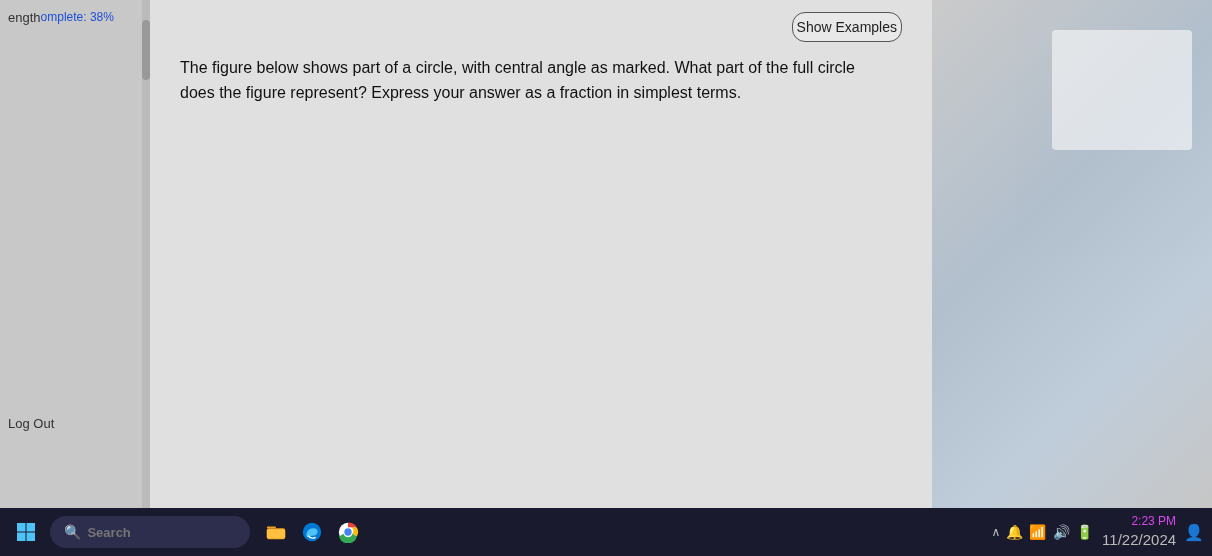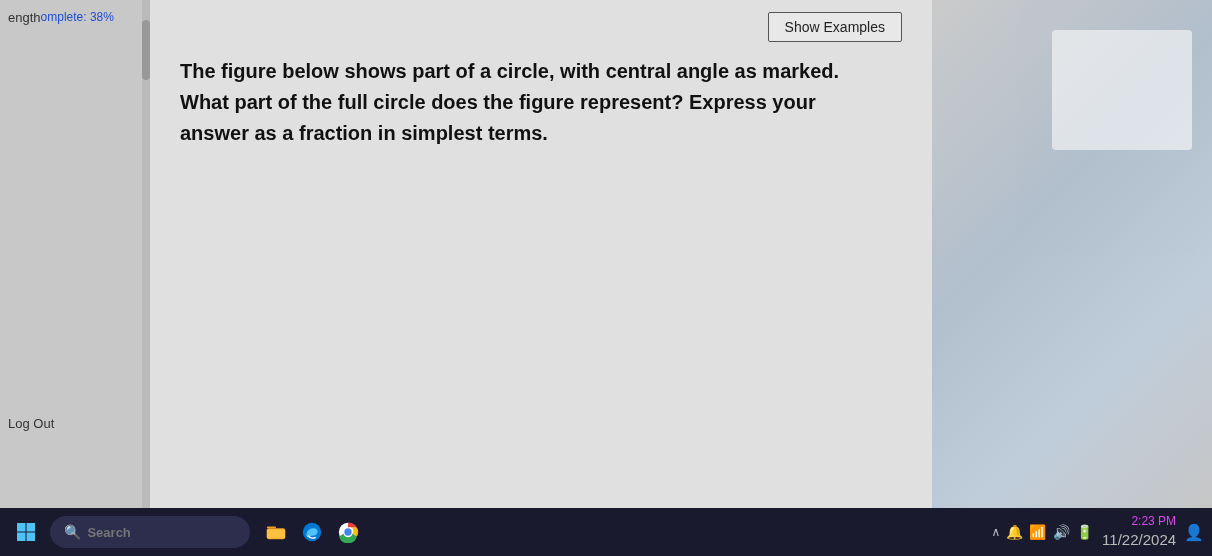--- a/index.html
+++ b/index.html
@@ -87,35 +87,34 @@
     
     .top-bar {
       display: flex;
       justify-content: flex-end;
       margin-bottom: 14px;
     }
 
     .show-examples-btn {
       border: 1.5px solid #555;
       background: #e8e8e8;
-      padding: 6px 16px;
+      padding: 6px 4px;
       font-size: 14px;
       cursor: pointer;
-      border-radius: 2px;
+      border-radius: 13px;
       color: #222;
     }
 
     
     .question-text {
-      font-size: 20px;
+      font-size: 16px;
       color: #111;
       line-height: 1.55;
       max-width: 680px;
       margin-bottom: 8px;
-      font-weight: bold;
     }
 
     
     .diagram-area {
       display: flex;
       justify-content: center;
       align-items: center;
       margin-top: 10px;
     }
 

